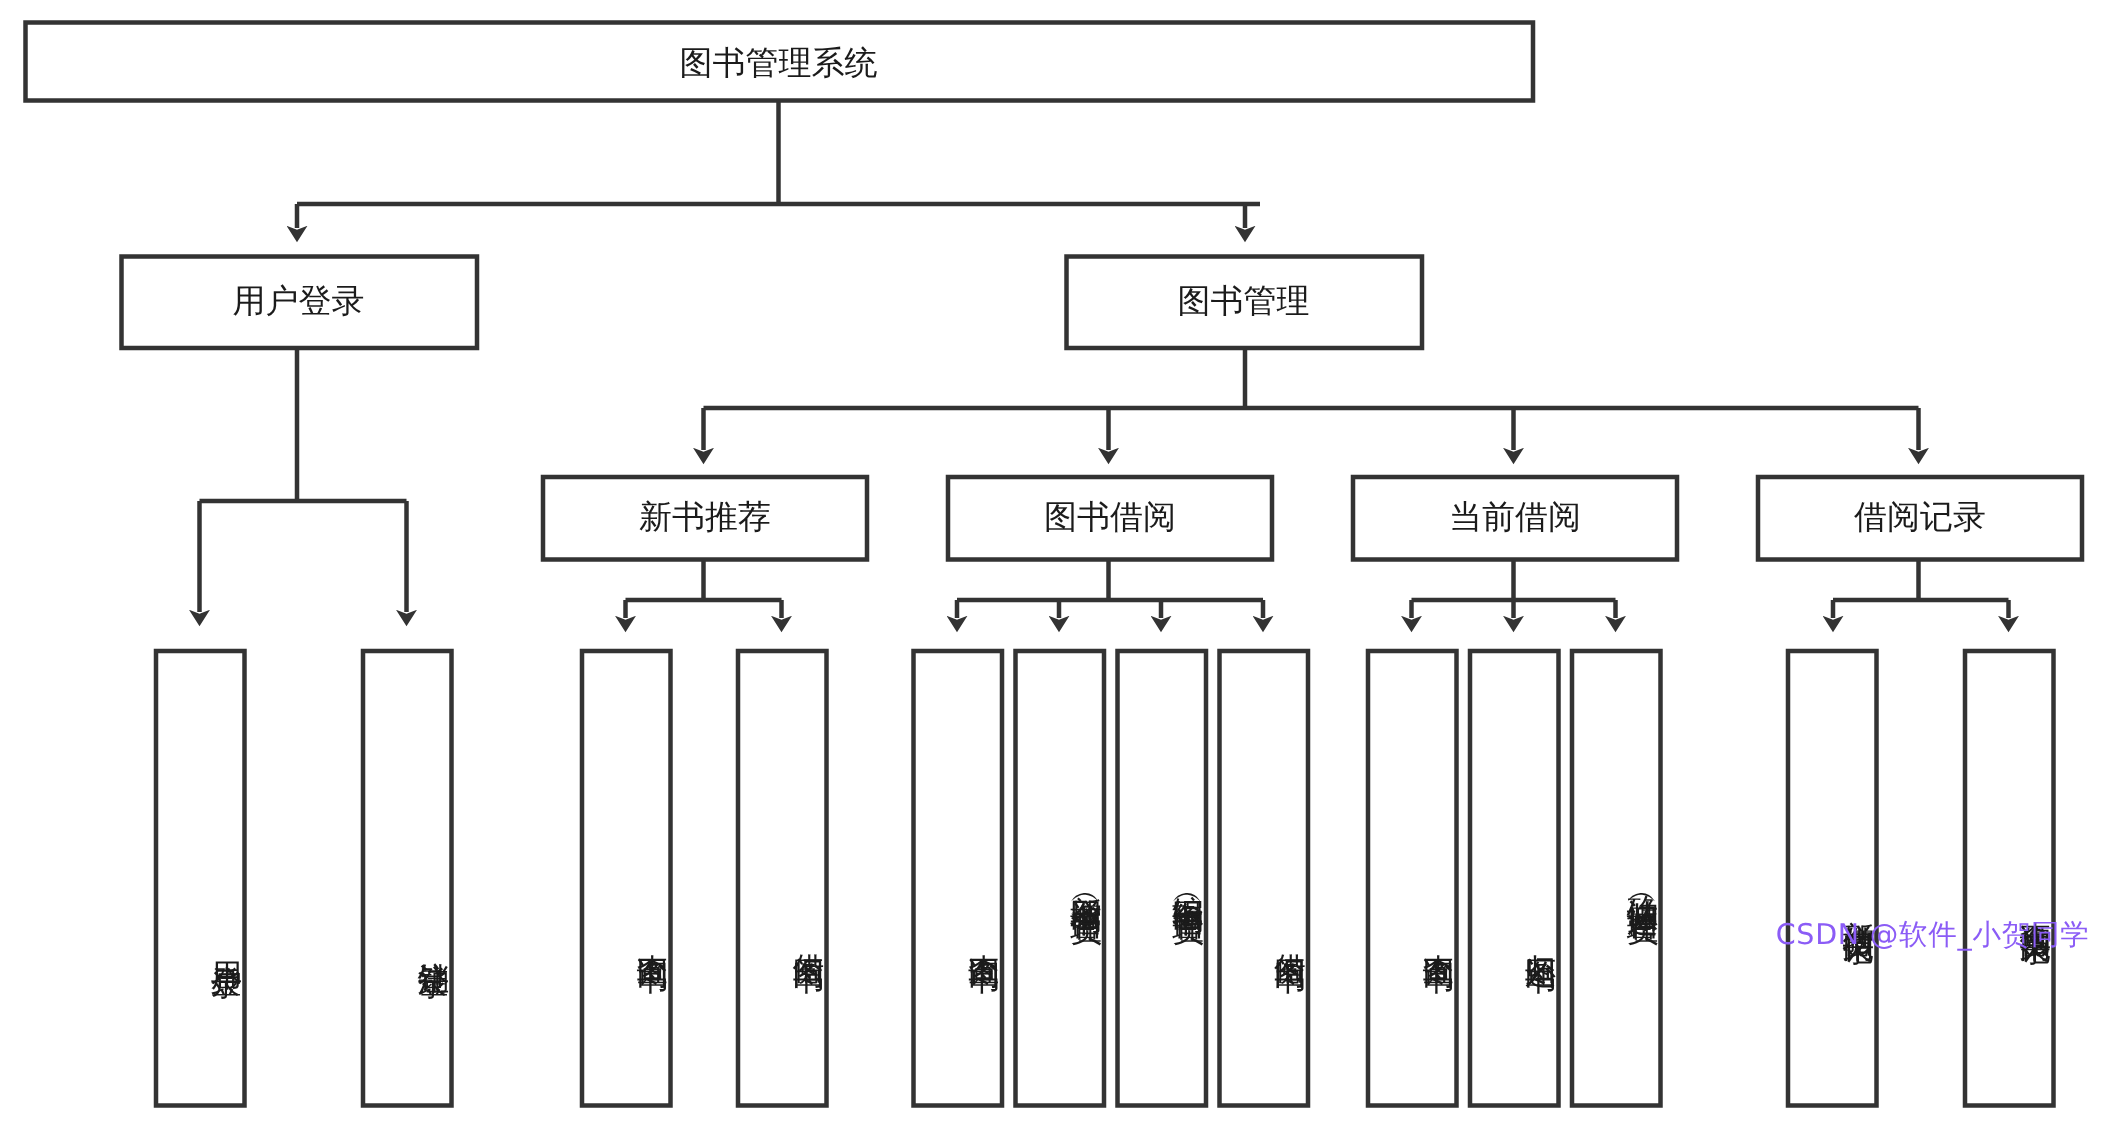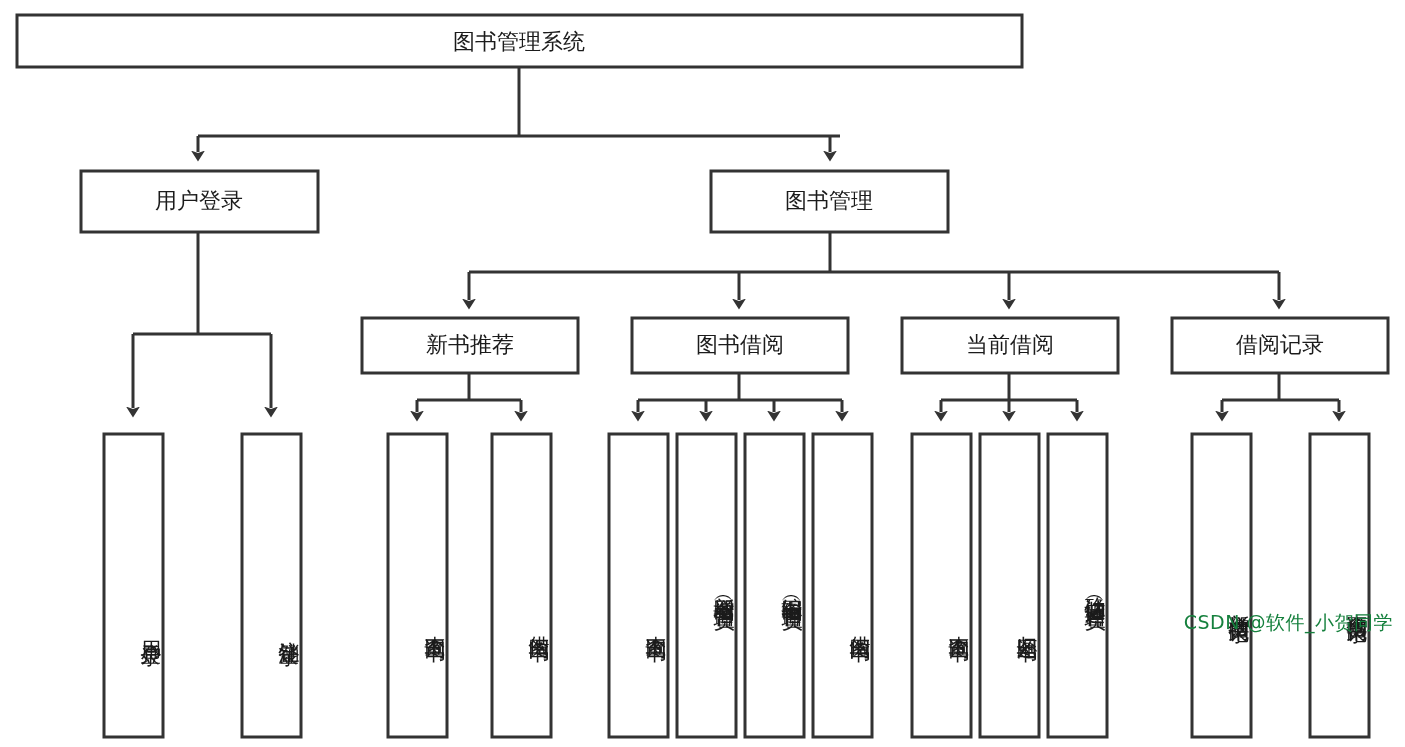--- a/index.html
+++ b/index.html
@@ -61,21 +61,21 @@
     justify-content: center;
     white-space: nowrap;
     pointer-events: none;
   }
   .watermark {
     position: absolute;
     right: 12px;
     bottom: 6px;
     font-family: "DejaVu Sans", "Liberation Sans", sans-serif;
     font-size: 19px;
-    color: #15803d;
+    color: #8b5cf6;
     letter-spacing: 0.5px;
     white-space: nowrap;
     margin-left: 24px;
   }
 </style>
 </head>
 <body>
 
 <div id="diagram-root">
 

